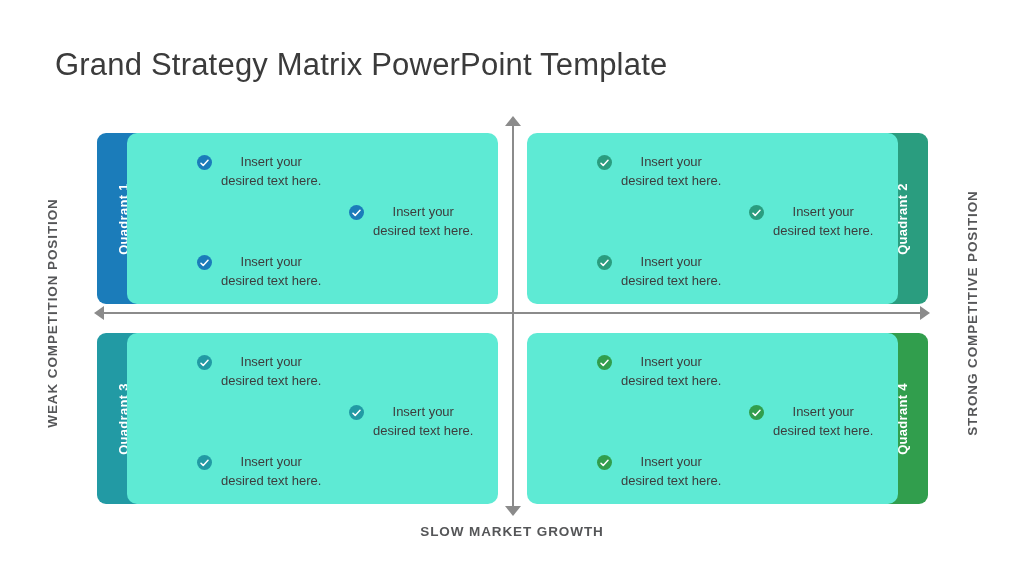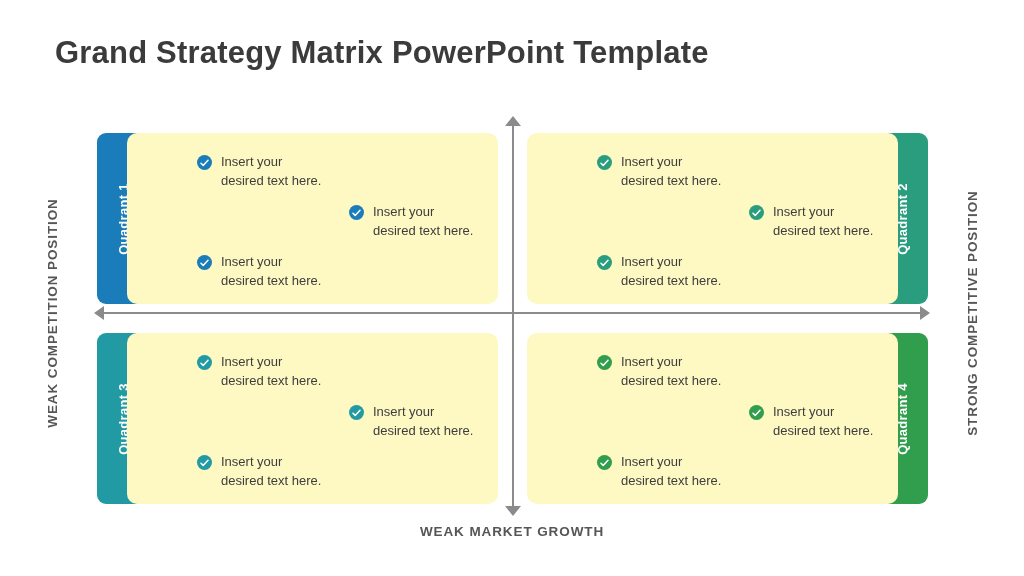--- a/index.html
+++ b/index.html
@@ -5,22 +5,22 @@
   html,body{margin:0;padding:0;}
   body{
     width:1024px;height:576px;background:#ffffff;
     font-family:"Liberation Sans","DejaVu Sans",sans-serif;
     overflow:hidden;position:relative;
   }
   .slide{position:absolute;inset:0;}
 
   
   .title{
-    position:absolute;left:55px;top:35px;
-    font-size:31px;font-weight:700;color:#3b3b3b;
+    position:absolute;left:55px;top:47px;
+    font-size:31px;font-weight:400;color:#3b3b3b;
     letter-spacing:.2px;white-space:nowrap;
   }
 
   
   .axis-label{
     position:absolute;font-size:13.5px;font-weight:bold;
     color:#555658;letter-spacing:.9px;white-space:nowrap;
   }
   .axis-top{left:0;right:0;top:100px;text-align:center;}
   .axis-bottom{left:0;right:0;top:524px;text-align:center;}
@@ -79,21 +79,21 @@
   .tab-right{right:0;}
   .tab-label{
     position:absolute;left:50%;top:50%;
     transform:translate(-50%,-50%) rotate(-90deg);
     font-size:13px;font-weight:bold;color:#ffffff;
     letter-spacing:.3px;white-space:nowrap;
   }
 
   .panel{
     position:absolute;top:0;height:171px;
-    background:#fef9c3;border-radius:10px;
+    background:#5eead4;border-radius:10px;text-align:center;
   }
   .panel-left  {left:30px;right:0;}
   .panel-right {left:0;right:30px;}
 
   
   .item{position:absolute;display:flex;align-items:flex-start;gap:9px;}
   .item-a{left:70px;top:20px;}
   .item-b{left:222px;top:70px;}
   .item-c{left:70px;top:120px;}
 
@@ -106,21 +106,21 @@
     font-size:13px;line-height:18.5px;color:#3d3d3d;white-space:nowrap;
   }
 </style>
 </head>
 <body>
 
 <div class="slide">
 
   <div class="title">Grand Strategy Matrix PowerPoint Template</div>
 
-  <div class="axis-label axis-bottom">WEAK MARKET GROWTH</div>
+  <div class="axis-label axis-bottom">SLOW MARKET GROWTH</div>
   <div class="axis-label axis-left">WEAK COMPETITION POSITION</div>
   <div class="axis-label axis-right">STRONG COMPETITIVE POSITION</div>
 
   <div class="v-axis"></div>
   <div class="arrow arrow-up"></div>
   <div class="arrow arrow-down"></div>
   <div class="h-axis"></div>
   <div class="arrow arrow-left"></div>
   <div class="arrow arrow-right"></div>
 

